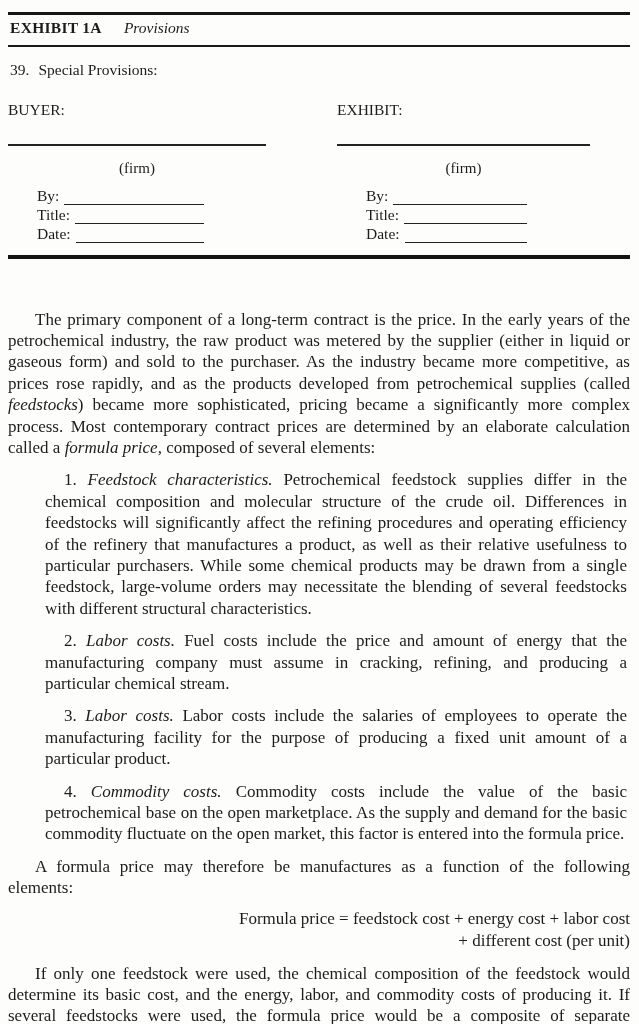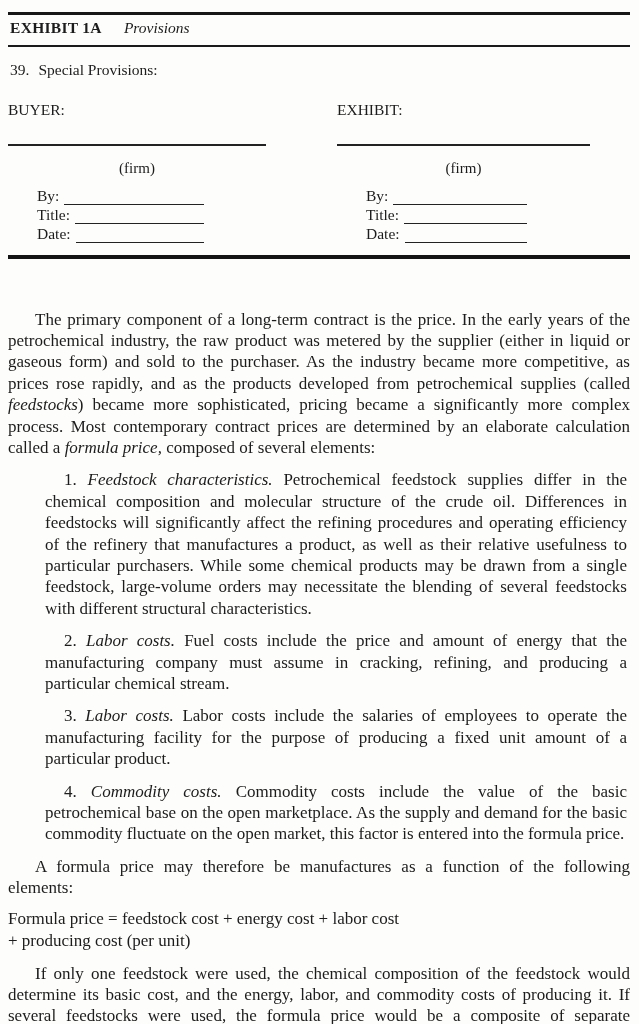--- a/index.html
+++ b/index.html
@@ -34,21 +34,21 @@
   .sig-col.seller .sig-fields { width:190px; }
   .field-row { display:flex; align-items:flex-end; height:19px;margin-left:29px; }
   .field-label { margin-right:5px; line-height:19px; }
   .field-line { flex:1; border-bottom:1.3px solid #222; height:15px; }
 
   .doc-body { margin-top:50px; font-size:17px; line-height:21.4px; text-align:justify; }
   .doc-body p { margin:11px 0 7px 0; }
   .doc-body p.para { text-indent:27px; }
   .doc-body p.list { margin-left:37px; margin-right:3px; text-indent:19px; }
   .doc-body em { font-style:italic; }
-  .formula { text-align:left; margin:9px 0 10px 0; }
+  .formula { text-align:right; margin:9px 0 10px 0; }
   .formula-line { line-height:22px; }
 </style>
 </head>
 <body>
 
 <div class="page">
 
   <div class="rule-top"></div>
 
   <div class="exhibit-row">
@@ -110,18 +110,18 @@
 
   <div class="doc-body">
       <p class="para"><span>The primary component of a long-term contract is the price. In the early years of the petrochemical industry, the raw product was metered by the supplier (either in liquid or gaseous form) and sold to the purchaser. As the industry became more competitive, as prices rose rapidly, and as the products developed from petrochemical supplies (called </span><em>feedstocks</em><span>) became more sophisticated, pricing became a significantly more complex process. Most contemporary contract prices are determined by an elaborate calculation called a </span><em>formula price,</em><span> composed of several elements:</span></p>
       <p class="list"><span>1. </span><em>Feedstock characteristics.</em><span> Petrochemical feedstock supplies differ in the chemical composition and molecular structure of the crude oil. Differences in feedstocks will significantly affect the refining procedures and operating efficiency of the refinery that manufactures a product, as well as their relative usefulness to particular purchasers. While some chemical products may be drawn from a single feedstock, large-volume orders may necessitate the blending of several feedstocks with different structural characteristics.</span></p>
       <p class="list"><span>2. </span><em>Labor costs.</em><span> Fuel costs include the price and amount of energy that the manufacturing company must assume in cracking, refining, and producing a particular chemical stream.</span></p>
       <p class="list"><span>3. </span><em>Labor costs.</em><span> Labor costs include the salaries of employees to operate the manufacturing facility for the purpose of producing a fixed unit amount of a particular product.</span></p>
       <p class="list"><span>4. </span><em>Commodity costs.</em><span> Commodity costs include the value of the basic petrochemical base on the open marketplace. As the supply and demand for the basic commodity fluctuate on the open market, this factor is entered into the formula price.</span></p>
       <p class="para"><span>A formula price may therefore be manufactures as a function of the following elements:</span></p>
       <div class="formula">
         <div class="formula-line">Formula price = feedstock cost + energy cost + labor cost</div>
-        <div class="formula-line">+ producing cost (per unit)</div>
+        <div class="formula-line">+ different cost (per unit)</div>
       </div>
       <p class="para"><span>If only one feedstock were used, the chemical composition of the feedstock would determine its basic cost, and the energy, labor, and commodity costs of producing it. If several feedstocks were used, the formula price would be a composite of separate calculations for each particular feedstock, or a weighted average of the feedstock components, multiplied by the cost of production of each one.</span></p>
     </div>
 
 </div>
 
 </body></html>

